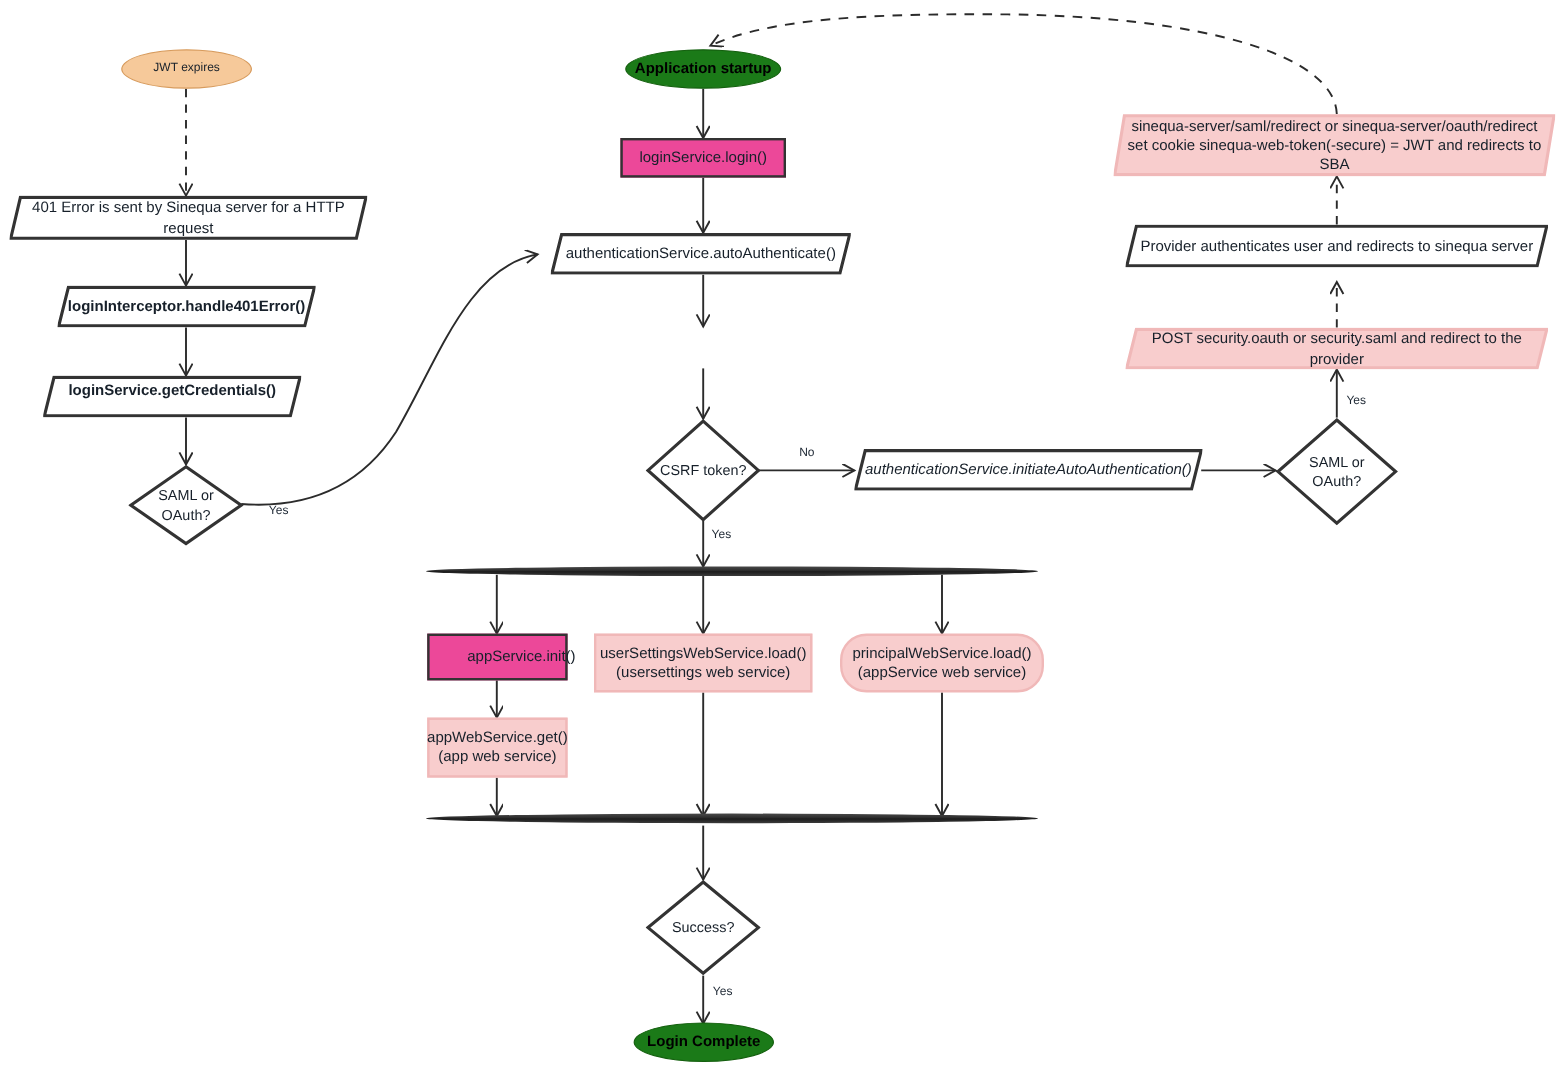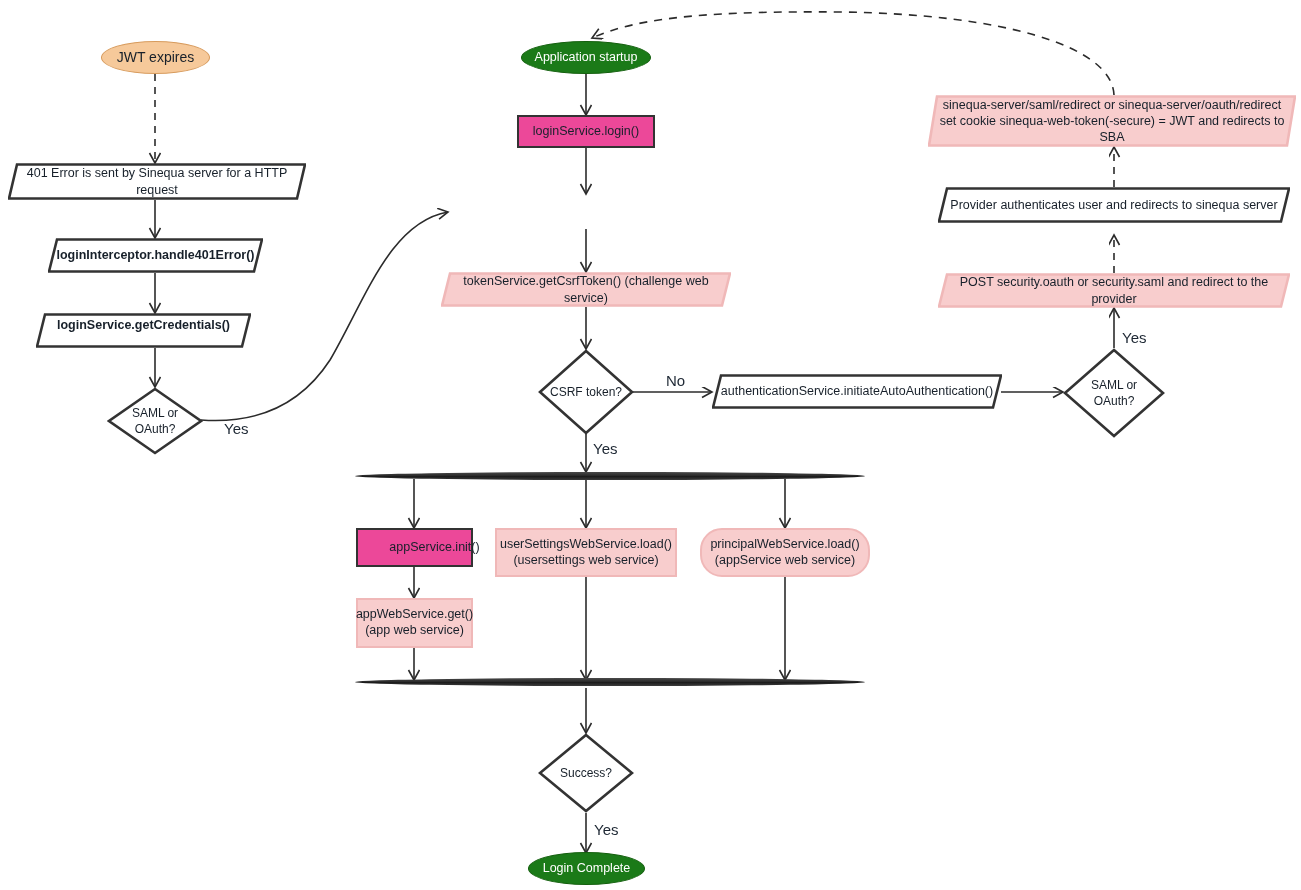--- a/index.html
+++ b/index.html
@@ -29,27 +29,27 @@
     line-height: 1.25;
   }
   
   .ellipse {
     border-radius: 50%;
   }
   .ellipse-start {
     background: #f6c99a;
     border: 1.4px solid #d79b5d;
     color: #17202a;
-    font-size: 14px;
+    font-size: 10px;
   }
   .ellipse-green {
     background: #1b7a18;
     border: 1.4px solid #15600f;
-    color: #ffffff;
-    font-weight: normal;
+    color: #000000;
+    font-weight: bold;
     font-size: 12.5px;
   }
   
   .rect {
     background: #ec4899;
     border: 2.2px solid #333333;
     font-size: 12.5px;
   }
   .rect-pink {
     background: #f8cdcd;
@@ -96,21 +96,21 @@
   
   #edges {
     position: absolute;
     left: 0; top: 0;
     width: 1301px;
     height: 890px;
     pointer-events: none;
   }
   .edge-label {
     position: absolute;
-    font-size: 15px;
+    font-size: 10px;
     color: #1d2733;
     white-space: nowrap;
   }
   
   .syncbar {
     position: absolute;
     border-radius: 50%;
     background: linear-gradient(to bottom, #4a4a4a 0%, #2b2b2b 45%, #1c1c1c 55%, #3c3c3c 100%);
   }
 </style>
@@ -202,27 +202,27 @@
   <div class="edge-label" style="left:224px; top:420px;">Yes</div>
 
   <div class="node ellipse ellipse-green" style="left:521px; top:41px; width:130px; height:33px;">
     <span>Application startup</span>
   </div>
 
   <div class="node rect" style="left:517px; top:115px; width:138px; height:33px;">
     <span>loginService.login()</span>
   </div>
 
-
-  <div class="para-wrap" style="left:441px; top:272px; width:290px; height:35px;">
-    <svg class="para-bg" viewBox="0 0 290 35" preserveAspectRatio="none">
-      <polygon points="9,1.5 289,1.5 281,33.5 1,33.5" fill="#f8cdcd" stroke="#f0b8b8" stroke-width="2.6" vector-effect="non-scaling-stroke"></polygon>
-    </svg>
-    <div class="para-txt">tokenService.getCsrfToken() (challenge web service)</div>
-  </div>
+  <div class="para-wrap" style="left:459px; top:194px; width:250px; height:35px;">
+    <svg class="para-bg" viewBox="0 0 250 35" preserveAspectRatio="none">
+      <polygon points="9,1.5 249,1.5 241,33.5 1,33.5" fill="#ffffff" stroke="#333333" stroke-width="2.6" vector-effect="non-scaling-stroke"></polygon>
+    </svg>
+    <div class="para-txt">authenticationService.autoAuthenticate()</div>
+  </div>
+
 
   <div class="diamond-wrap" style="left:538px; top:349px; width:96px; height:86px;">
     <svg class="para-bg" viewBox="0 0 96 86" preserveAspectRatio="none">
       <polygon points="48,2 94,43 48,84 2,43" fill="#ffffff" stroke="#333333" stroke-width="2.6" vector-effect="non-scaling-stroke"></polygon>
     </svg>
     <div class="diamond-txt">CSRF token?</div>
   </div>
 
   <div class="edge-label" style="left:666px; top:372px;">No</div>
   <div class="edge-label" style="left:593px; top:440px;">Yes</div>
@@ -261,21 +261,21 @@
     </svg>
     <div class="diamond-txt">Success?</div>
   </div>
 
   <div class="edge-label" style="left:594px; top:821px;">Yes</div>
 
   <div class="node ellipse ellipse-green" style="left:528px; top:852px; width:117px; height:33px;">
     <span>Login Complete</span>
   </div>
 
-  <div class="para-wrap" style="left:712px; top:374px; width:290px; height:35px;">
+  <div class="para-wrap" style="left:712px; top:374px; width:290px; height:35px;font-style:italic;">
     <svg class="para-bg" viewBox="0 0 290 35" preserveAspectRatio="none">
       <polygon points="9,1.5 289,1.5 281,33.5 1,33.5" fill="#ffffff" stroke="#333333" stroke-width="2.6" vector-effect="non-scaling-stroke"></polygon>
     </svg>
     <div class="para-txt">authenticationService.initiateAutoAuthentication()</div>
   </div>
 
   <div class="diamond-wrap" style="left:1063px; top:348px; width:102px; height:90px;">
     <svg class="para-bg" viewBox="0 0 102 90" preserveAspectRatio="none">
       <polygon points="51,2 100,45 51,88 2,45" fill="#ffffff" stroke="#333333" stroke-width="2.6" vector-effect="non-scaling-stroke"></polygon>
     </svg>

